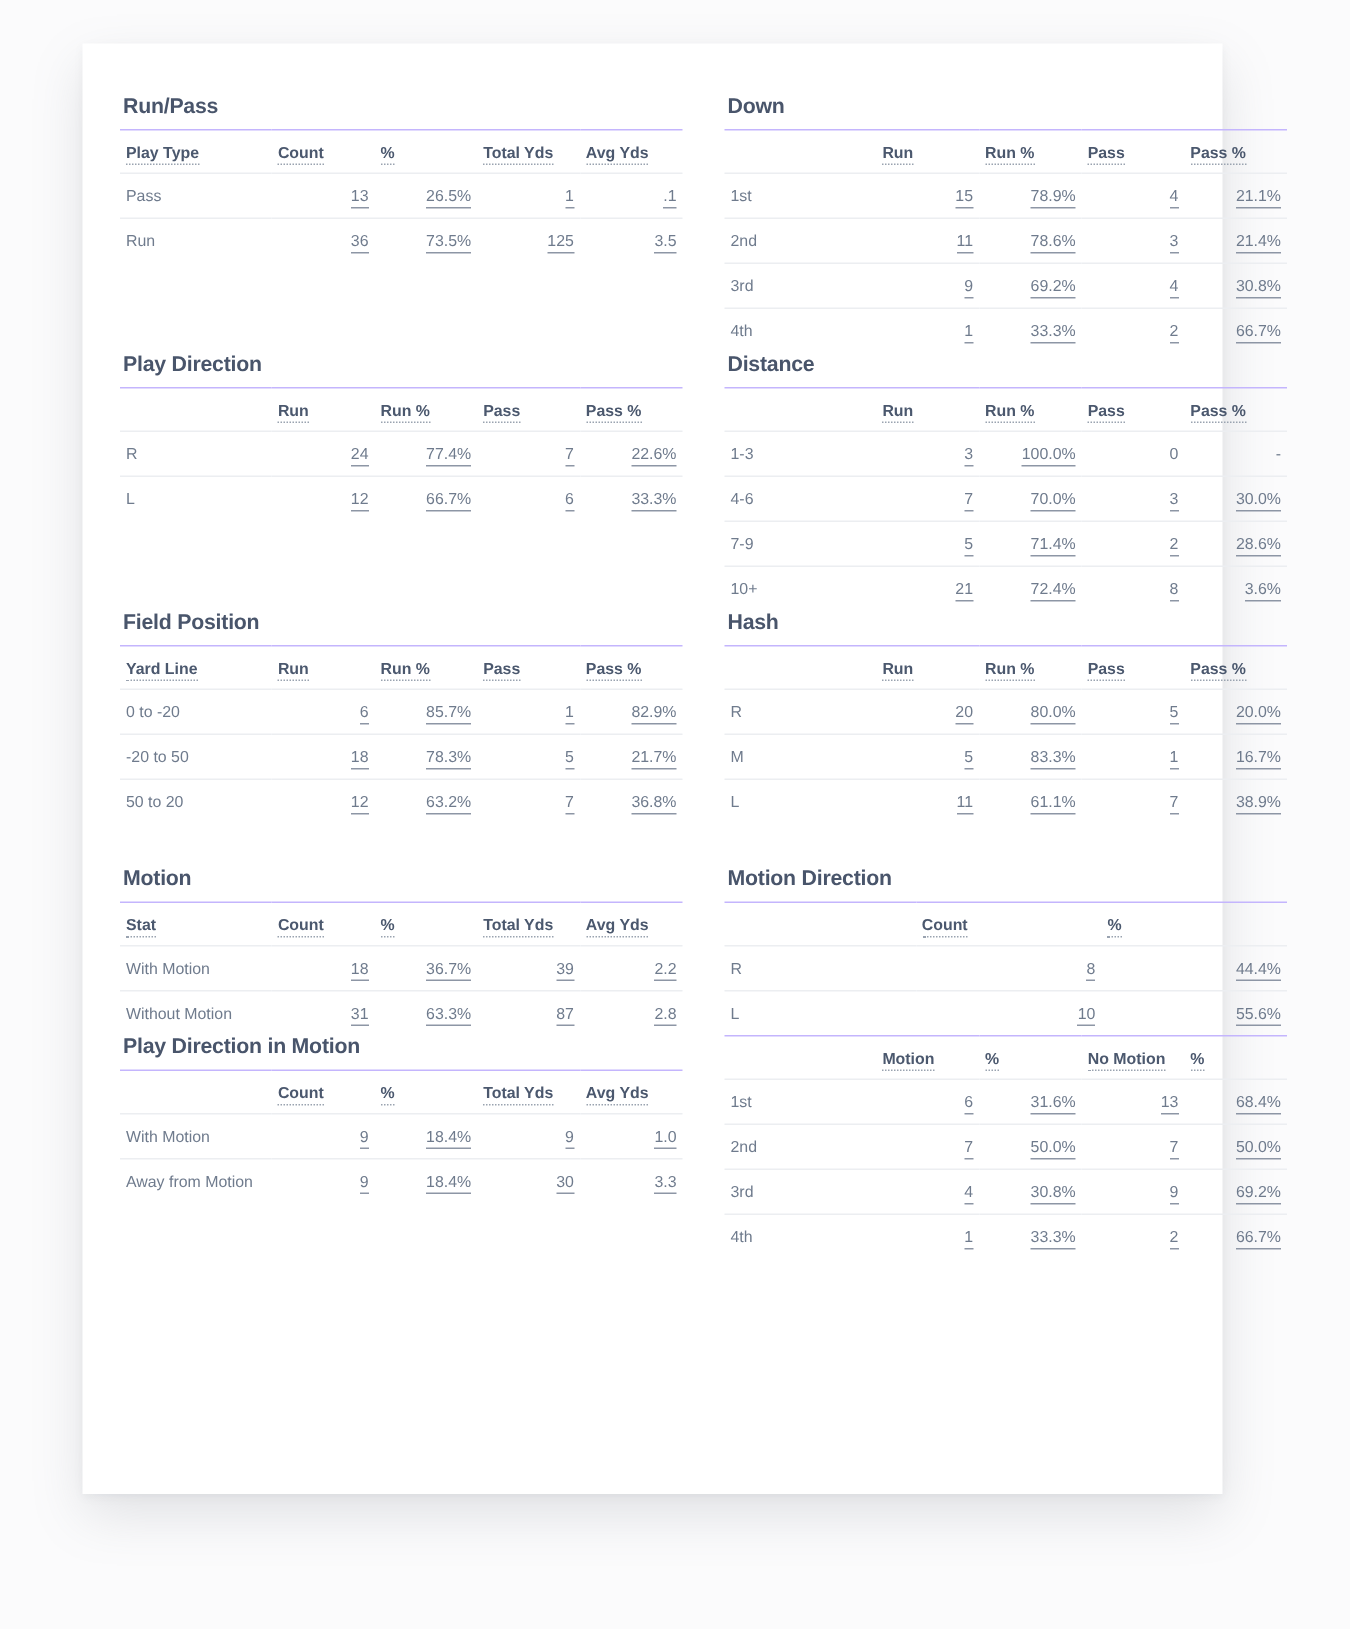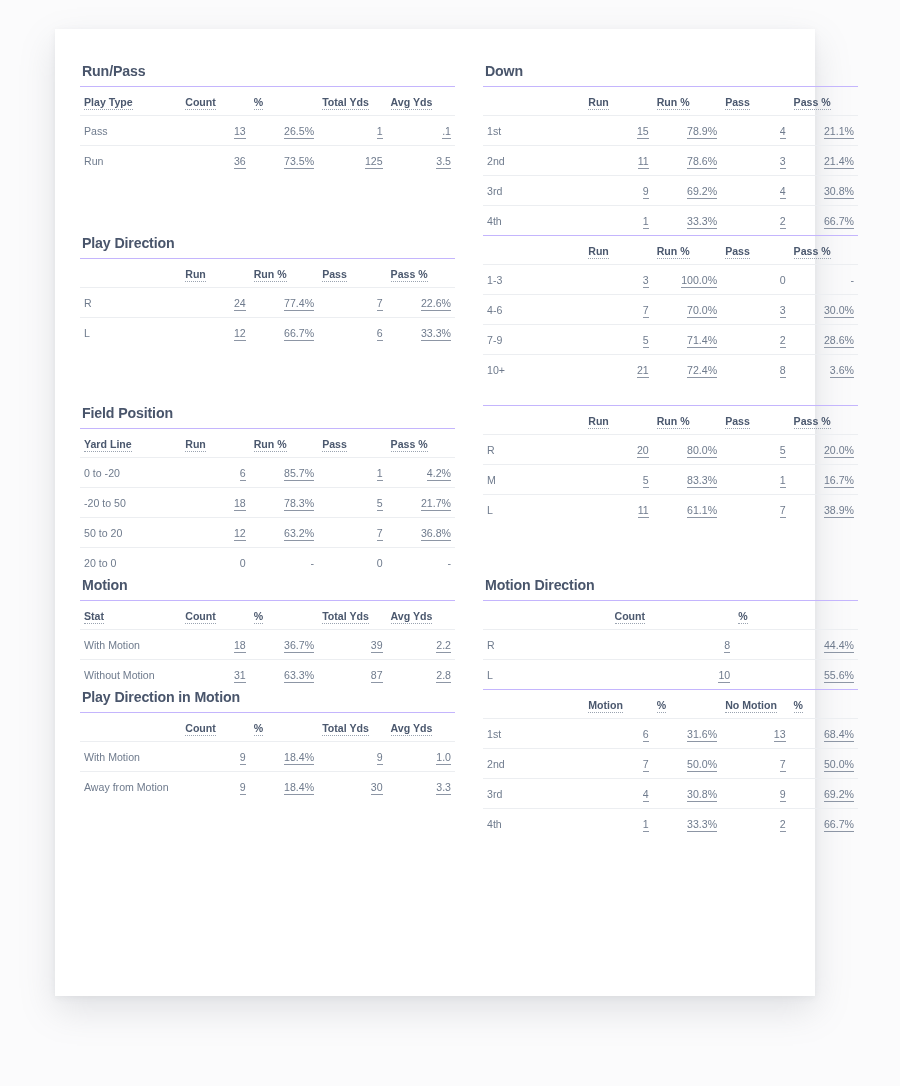--- a/index.html
+++ b/index.html
@@ -211,20 +211,21 @@
             <tr class="filler">
               <td colspan="5" style="height: 29px;"></td>
             </tr>
             <tr class="filler">
               <td colspan="5" style="height: 29px;"></td>
             </tr>
           </tbody>
         </table>
       </div>
       <div class="panel">
+        <div class="panel-title">Distance</div>
         <table>
           <colgroup>
             <col style="width: 27%;">
             <col style="width: 18.25%;">
             <col style="width: 18.25%;">
             <col style="width: 18.25%;">
             <col style="width: 18.25%;">
           </colgroup>
           <thead>
             <tr>
@@ -285,47 +286,41 @@
               <th class="num"><span class="hd">Pass</span></th>
               <th class="num"><span class="hd">Pass %</span></th>
             </tr>
           </thead>
           <tbody>
             <tr>
               <td class="lbl">0 to -20</td>
               <td class="num"><span class="lk">6</span></td>
               <td class="num"><span class="lk">85.7%</span></td>
               <td class="num"><span class="lk">1</span></td>
-              <td class="num"><span class="lk">4.2%</span></td>
+              <td class="num"><span class="lk">82.9%</span></td>
             </tr>
             <tr>
               <td class="lbl">-20 to 50</td>
               <td class="num"><span class="lk">18</span></td>
               <td class="num"><span class="lk">78.3%</span></td>
               <td class="num"><span class="lk">5</span></td>
               <td class="num"><span class="lk">21.7%</span></td>
             </tr>
             <tr>
               <td class="lbl">50 to 20</td>
               <td class="num"><span class="lk">12</span></td>
               <td class="num"><span class="lk">63.2%</span></td>
               <td class="num"><span class="lk">7</span></td>
               <td class="num"><span class="lk">36.8%</span></td>
             </tr>
-            <tr>
-              <td class="lbl">20 to 0</td>
-              <td class="num">0</td>
-              <td class="num">-</td>
-              <td class="num">0</td>
-              <td class="num">-</td>
-            </tr>
-          </tbody>
-        </table>
-      </div>
-      <div class="panel">
+          </tbody>
+        </table>
+      </div>
+      <div class="panel">
+        <div class="panel-title">Hash</div>
         <table>
           <colgroup>
             <col style="width: 27%;">
             <col style="width: 18.25%;">
             <col style="width: 18.25%;">
             <col style="width: 18.25%;">
             <col style="width: 18.25%;">
           </colgroup>
           <thead>
             <tr>

